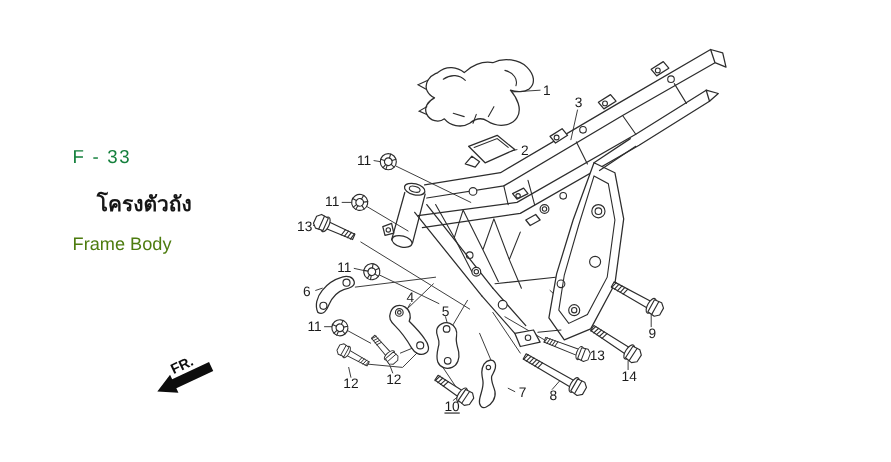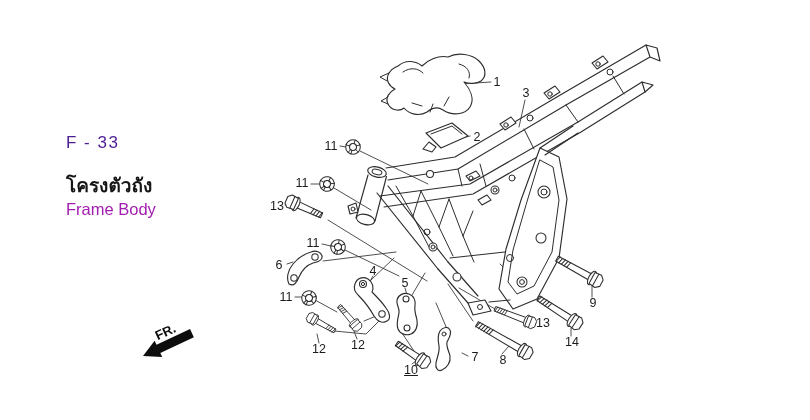--- a/index.html
+++ b/index.html
@@ -1,21 +1,21 @@
 <!DOCTYPE html>
 <html><head>
 <meta charset="utf-8">
 <style>
   html,body{margin:0;padding:0;background:#fff;}
   .page{position:relative;width:810px;height:420px;background:#ffffff;overflow:hidden;
         font-family:"Liberation Sans","DejaVu Sans",sans-serif;}
   .header-block{position:absolute;left:66px;top:133px;color:#1d1d1d;}
-  .page-code{font-size:17px;letter-spacing:1.5px;color:#4c1d95;}
-  .title-thai{margin-top:17px;font-size:19px;font-weight:bold;color:#161616;}
-  .title-english{font-size:16.5px;color:#a21caf;}
+  .page-code{font-size:17px;letter-spacing:1.5px;color:#15803d;}
+  .title-thai{margin-top:17px;font-size:19px;font-weight:bold;color:#161616;margin-left:22px;}
+  .title-english{margin-top:13px;font-size:16.5px;color:#4d7c0f;}
   svg.diagram{position:absolute;left:0;top:0;}
   #callout-layer .callout{position:absolute;transform:translate(-50%,-50%);
         font-size:12.5px;color:#1b1b1b;white-space:nowrap;}
   .fr-text{font-size:13px;font-weight:bold;fill:#0d0d0d;font-family:"Liberation Sans","DejaVu Sans",sans-serif;}
   
   .fl{fill:none;stroke:#2d2d2d;stroke-width:1.15;stroke-linejoin:round;stroke-linecap:round;}
   .fw{fill:#ffffff;stroke:#2d2d2d;stroke-width:1.15;stroke-linejoin:round;}
   .dt{fill:none;stroke:#2d2d2d;stroke-width:1;stroke-linecap:round;}
   .pt{fill:#ffffff;stroke:#2d2d2d;stroke-width:1.05;stroke-linejoin:round;stroke-linecap:round;}
   .ld{fill:none;stroke:#3c3c3c;stroke-width:0.9;stroke-linecap:round;}

